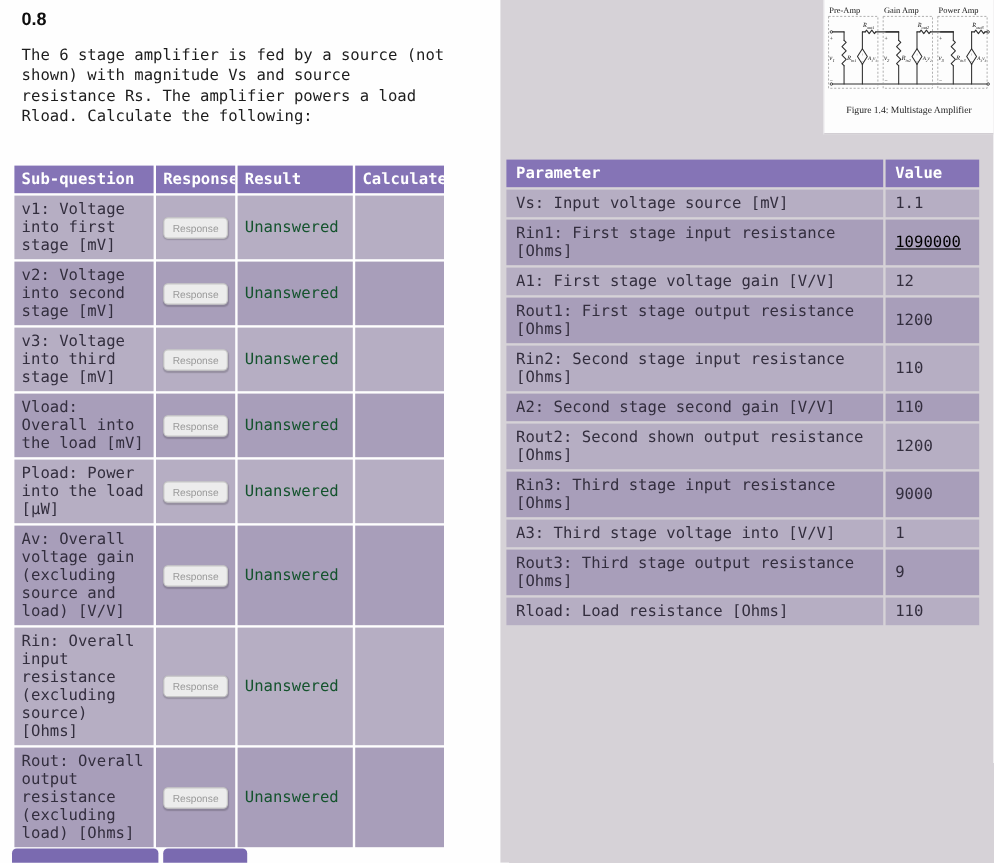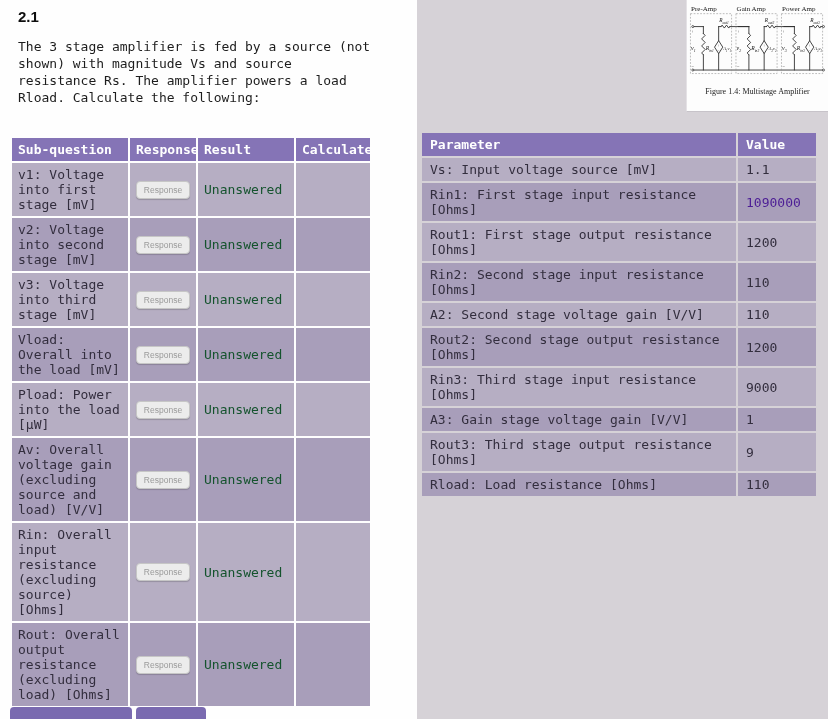--- a/index.html
+++ b/index.html
@@ -14,21 +14,21 @@
               text-align:center;padding-top:3px;}
   .figure-caption{margin-top:7px;font-family:"Liberation Serif",serif;font-size:8px;color:#1c1c1c;}
 
   table{border-collapse:separate;border-spacing:2px;table-layout:fixed;font-size:13px;line-height:15px;}
   th{background:#8574b6;color:#ffffff;font-weight:bold;text-align:left;}
   tbody tr:nth-child(odd) td{background:#b6aec3;}
   tbody tr:nth-child(even) td{background:#a89eba;}
 
   .param-table{position:absolute;left:3px;top:131px;width:398px;}
   .param-table th,.param-table td{padding:4px 8px;vertical-align:middle;overflow:hidden;margin-top:12px;}
-  .value-link{color:#4c1d95;cursor:pointer;}
+  .value-link{text-decoration:underline;color:#000000;cursor:pointer;}
 
   .page-title{position:absolute;left:18px;top:8px;font-family:"Liberation Sans",sans-serif;
               font-size:15px;font-weight:bold;color:#0e0e0e;}
   .problem-text{position:absolute;left:18px;top:38px;width:358px;font-size:13px;line-height:17px;color:#1d1d1d;}
 
   .q-table{position:absolute;left:10px;top:136px;width:362px;}
   .q-table th,.q-table td{padding:4px 6px;vertical-align:middle;overflow:hidden;}
   .q-table td.q-label{vertical-align:top;}
   .resp-btn{display:block;margin:0 auto;width:54px;height:18px;background:#ececec;border:1px solid #c6c6c6;
             border-radius:4px;font-family:"Liberation Sans",sans-serif;font-size:8.5px;color:#9a9a9a;
@@ -129,57 +129,61 @@
     <tbody>
       <tr>
           <td class="p-name">Vs: Input voltage source [mV]</td>
           <td class="p-val">1.1</td>
         </tr>
       <tr>
           <td class="p-name">Rin1: First stage input resistance [Ohms]</td>
           <td class="p-val"><span class="value-link">1090000</span></td>
         </tr>
       <tr>
+          <td class="p-name">A1: First stage voltage gain [V/V]</td>
+          <td class="p-val">12</td>
+        </tr>
+      <tr>
           <td class="p-name">Rout1: First stage output resistance [Ohms]</td>
           <td class="p-val">1200</td>
         </tr>
       <tr>
           <td class="p-name">Rin2: Second stage input resistance [Ohms]</td>
           <td class="p-val">110</td>
         </tr>
       <tr>
-          <td class="p-name">A2: Second stage voltage gain [V/V]</td>
+          <td class="p-name">A2: Second stage second gain [V/V]</td>
           <td class="p-val">110</td>
         </tr>
       <tr>
-          <td class="p-name">Rout2: Second stage output resistance [Ohms]</td>
+          <td class="p-name">Rout2: Second shown output resistance [Ohms]</td>
           <td class="p-val">1200</td>
         </tr>
       <tr>
           <td class="p-name">Rin3: Third stage input resistance [Ohms]</td>
           <td class="p-val">9000</td>
         </tr>
       <tr>
-          <td class="p-name">A3: Gain stage voltage gain [V/V]</td>
+          <td class="p-name">A3: Third stage voltage into [V/V]</td>
           <td class="p-val">1</td>
         </tr>
       <tr>
           <td class="p-name">Rout3: Third stage output resistance [Ohms]</td>
           <td class="p-val">9</td>
         </tr>
       <tr>
           <td class="p-name">Rload: Load resistance [Ohms]</td>
           <td class="p-val">110</td>
         </tr>
     </tbody>
   </table>
 </div>
 
-<div class="page-title">2.1</div>
-<div class="problem-text">The 3 stage amplifier is fed by a source (not shown) with magnitude Vs and source resistance Rs. The amplifier powers a load Rload. Calculate the following:</div>
+<div class="page-title">0.8</div>
+<div class="problem-text">The 6 stage amplifier is fed by a source (not shown) with magnitude Vs and source resistance Rs. The amplifier powers a load Rload. Calculate the following:</div>
 
 <table class="q-table">
   <colgroup>
       <col style="width:116px">
       <col style="width:66px">
       <col style="width:96px">
       <col style="width:74px">
     </colgroup>
   <thead>
     <tr>

